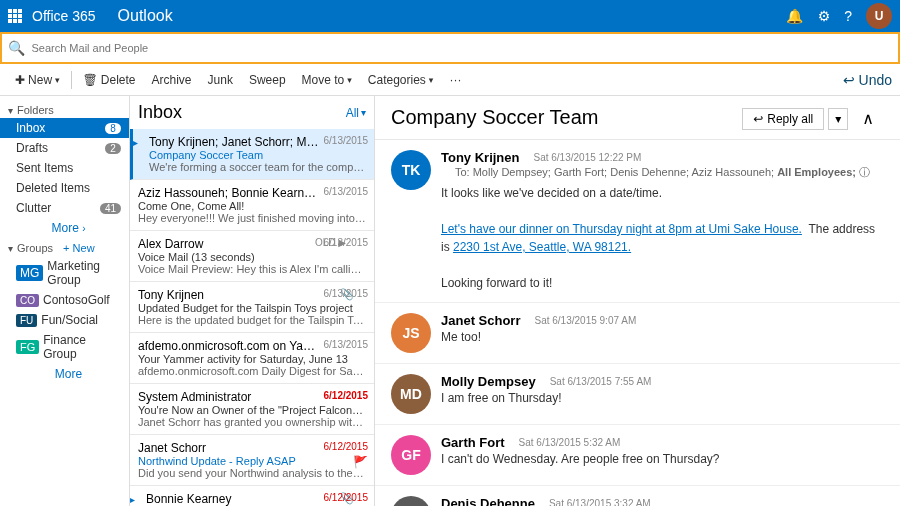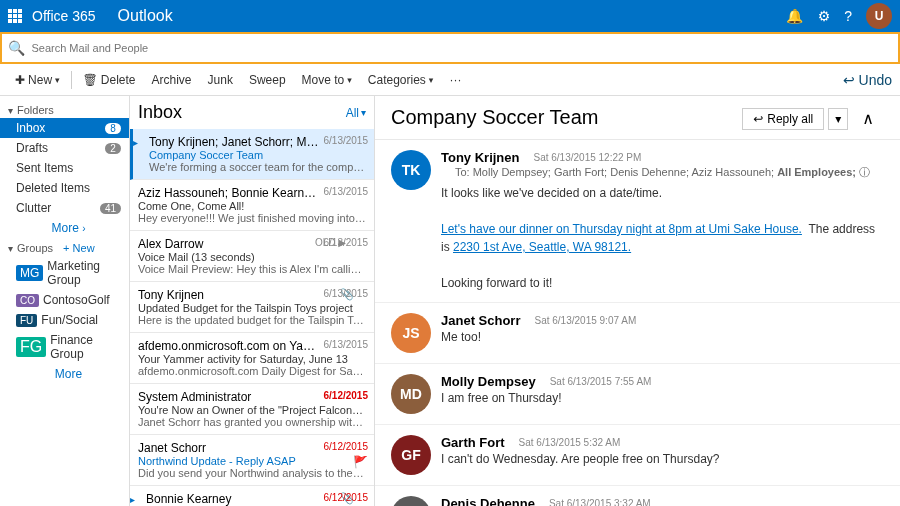--- a/index.html
+++ b/index.html
@@ -193,21 +193,21 @@
     </div>
     <div class="sidebar-item">
       <span style="background:#7B5EA7;color:#fff;border-radius:2px;padding:1px 4px;font-size:10px;margin-right:4px;">CO</span>
       <span>ContosoGolf</span>
     </div>
     <div class="sidebar-item">
       <span style="background:#0c4a6e;color:#fff;border-radius:2px;padding:1px 4px;font-size:10px;margin-right:4px;">FU</span>
       <span>Fun/Social</span>
     </div>
     <div class="sidebar-item">
-      <span style="background:#00B294;color:#fff;border-radius:2px;padding:1px 4px;font-size:16px;margin-right:4px;">FG</span>
+      <span style="background:#00B294;color:#fff;border-radius:2px;padding:1px 4px;font-size:11px;margin-right:4px;">FG</span>
       <span>Finance Group</span>
     </div>
     <div class="sidebar-more">More</div>
   </div>
 
   <div class="email-list">
     <div class="email-list-header">
       <span>Inbox</span>
       <div class="all-filter">
         <span>All</span>
@@ -325,21 +325,21 @@
       <div class="thread-content">
         <div class="thread-meta">
           <span class="thread-name">Molly Dempsey</span>
           <span class="thread-date">Sat 6/13/2015 7:55 AM</span>
         </div>
         <div class="thread-body">I am free on Thursday!</div>
       </div>
     </div>
 
     <div class="detail-thread-item">
-      <div class="thread-avatar" style="background:#7f1d1d;">GF</div>
+      <div class="thread-avatar" style="background:#ec4899;">GF</div>
       <div class="thread-content">
         <div class="thread-meta">
           <span class="thread-name">Garth Fort</span>
           <span class="thread-date">Sat 6/13/2015 5:32 AM</span>
         </div>
         <div class="thread-body">I can't do Wednesday. Are people free on Thursday?</div>
       </div>
     </div>
 
     <div class="detail-thread-item">

